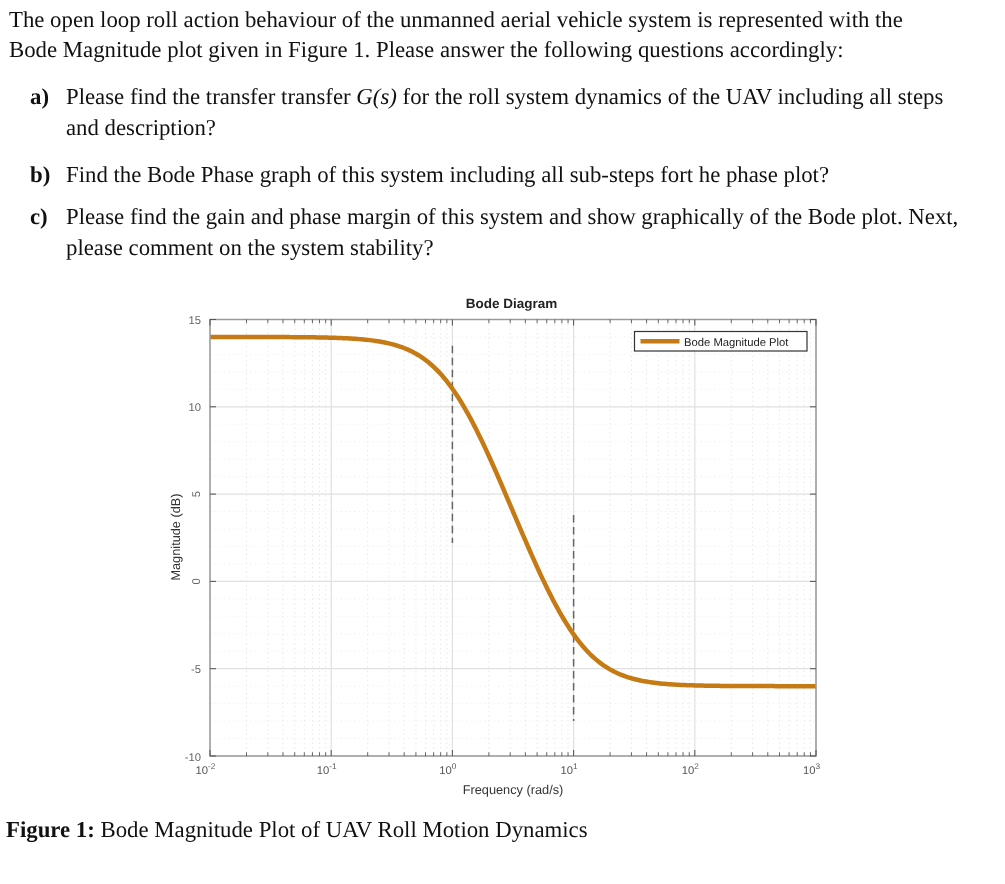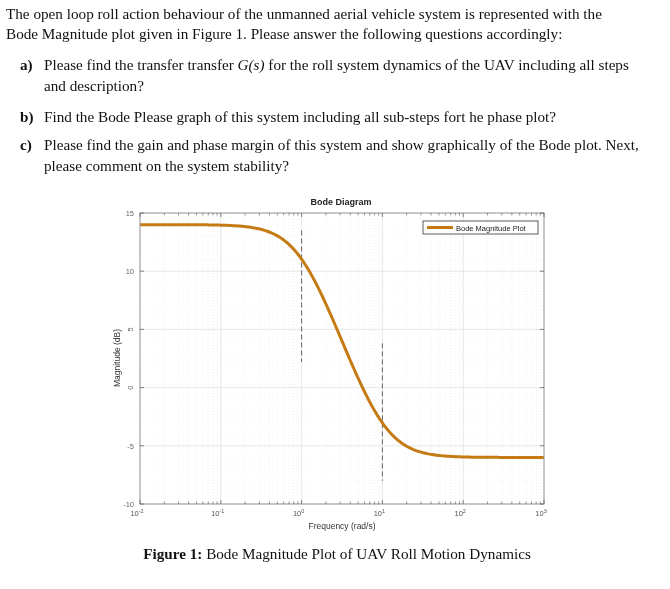--- a/index.html
+++ b/index.html
@@ -7,36 +7,36 @@
   .q{position:absolute;left:6px;width:630px;font-size:15.2px;line-height:20px;}
   .intro{top:4px;}
   .item{position:absolute;left:20px;width:630px;font-size:15.2px;line-height:21px;}
   .item .lbl{position:absolute;left:0;top:0;font-weight:bold;}
   .item .txt{margin-left:24px;display:block;}
   .it-a{top:54px;}
   .it-b{top:106px;}
   .it-c{top:134px;}
   .math{font-style:italic;text-align:center;}
   #chart{position:absolute;left:0;top:0;}
-  .caption{position:absolute;left:0;width:670px;top:545px;text-align:center;font-size:15.2px;padding-left:4px;box-sizing:border-box;}
+  .caption{position:absolute;left:0;width:670px;top:545px;font-size:15.2px;padding-left:4px;box-sizing:border-box;}
   .caption b{font-weight:bold;}
   svg text{font-family:"Liberation Sans","DejaVu Sans",sans-serif;}
 </style>
 </head>
 <body>
 
 <div class="q intro">The open loop roll action behaviour of the unmanned aerial vehicle system is represented with the Bode Magnitude plot given in Figure 1. Please answer the following questions accordingly:</div>
 
 <div class="item it-a">
   <span class="lbl">a)</span>
   <span class="txt"><span>Please find the transfer transfer </span><span class="math">G(s)</span><span> for the roll system dynamics of the UAV including all steps and description?</span></span>
 </div>
 <div class="item it-b">
   <span class="lbl">b)</span>
-  <span class="txt">Find the Bode Please graph of this system including all sub-steps fort he phase plot?</span>
+  <span class="txt">Find the Bode Phase graph of this system including all sub-steps fort he phase plot?</span>
 </div>
 <div class="item it-c">
   <span class="lbl">c)</span>
   <span class="txt">Please find the gain and phase margin of this system and show graphically of the Bode plot. Next, please comment on the system stability?</span>
 </div>
 
 <svg id="chart" width="670" height="589" xmlns="http://www.w3.org/2000/svg">
   <g id="grid-minor">
       <line x1="164.3232236496497" y1="213" x2="164.3232236496497" y2="504" stroke="#e6e6e6" stroke-width="0.6" stroke-dasharray="1,2"></line>
       <line x1="178.55139738134872" y1="213" x2="178.55139738134872" y2="504" stroke="#e6e6e6" stroke-width="0.6" stroke-dasharray="1,2"></line>

